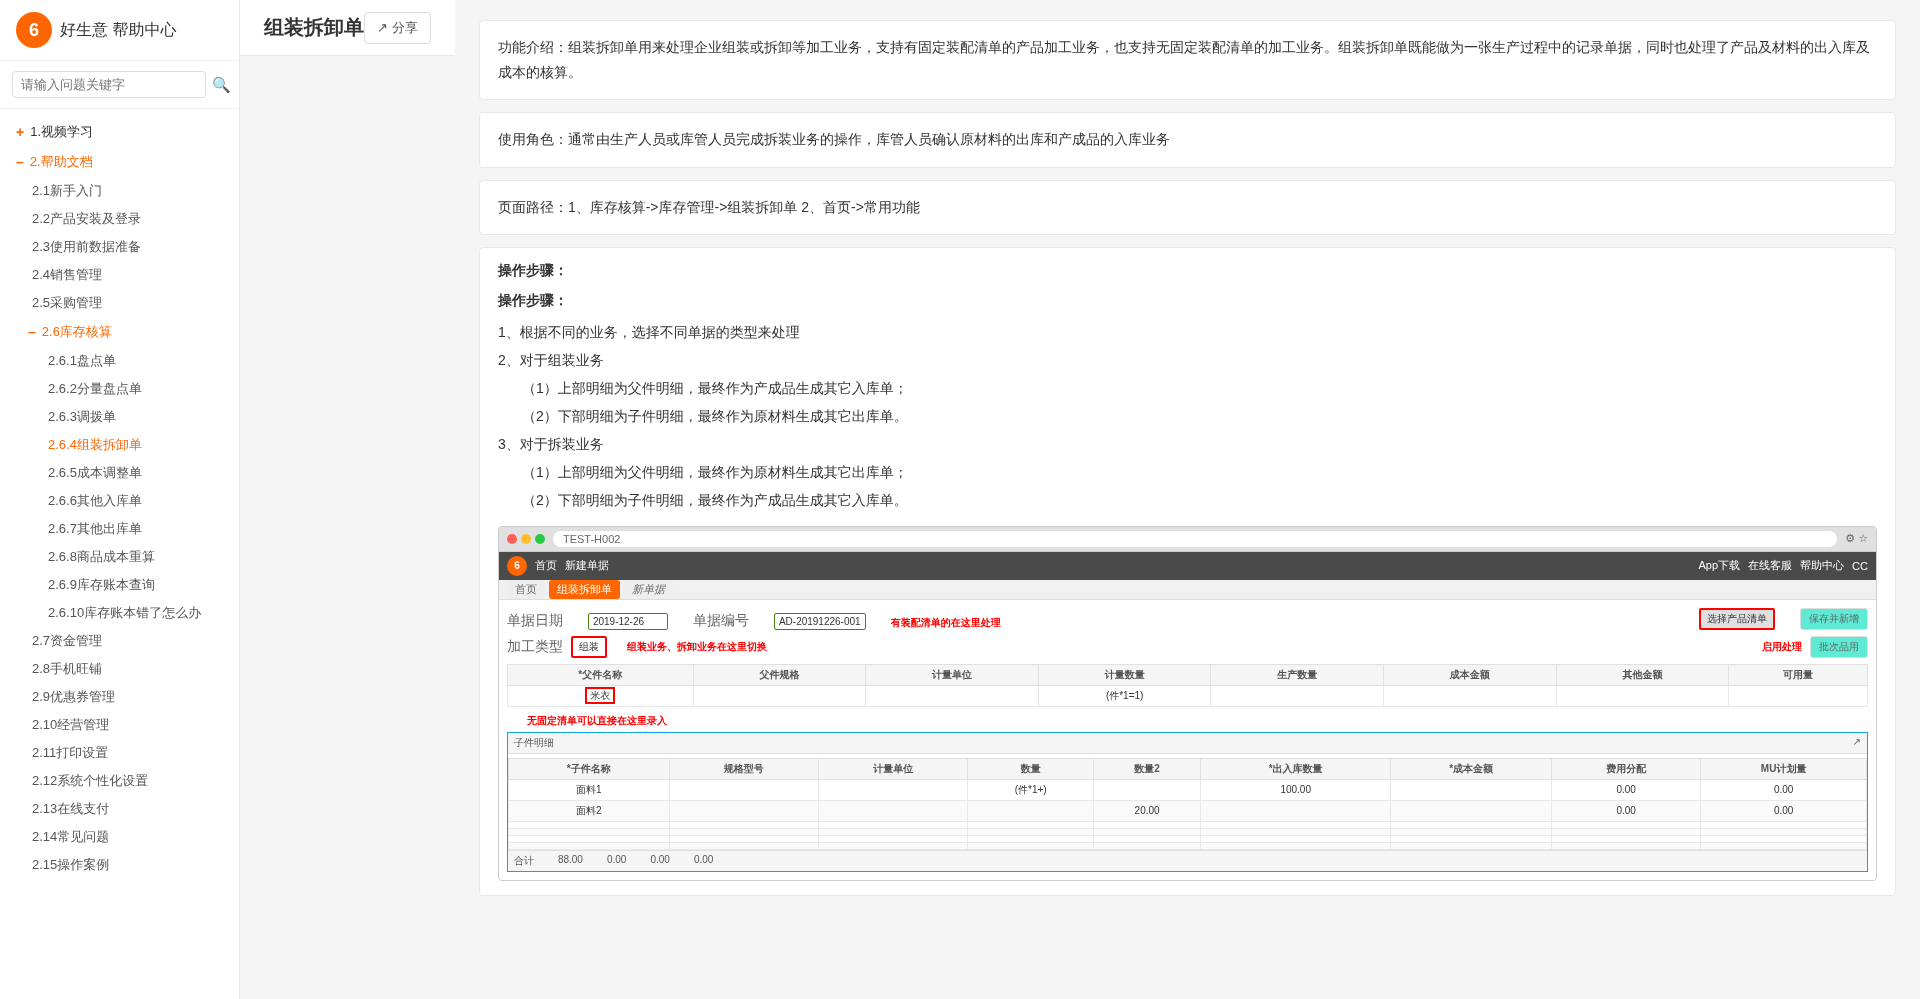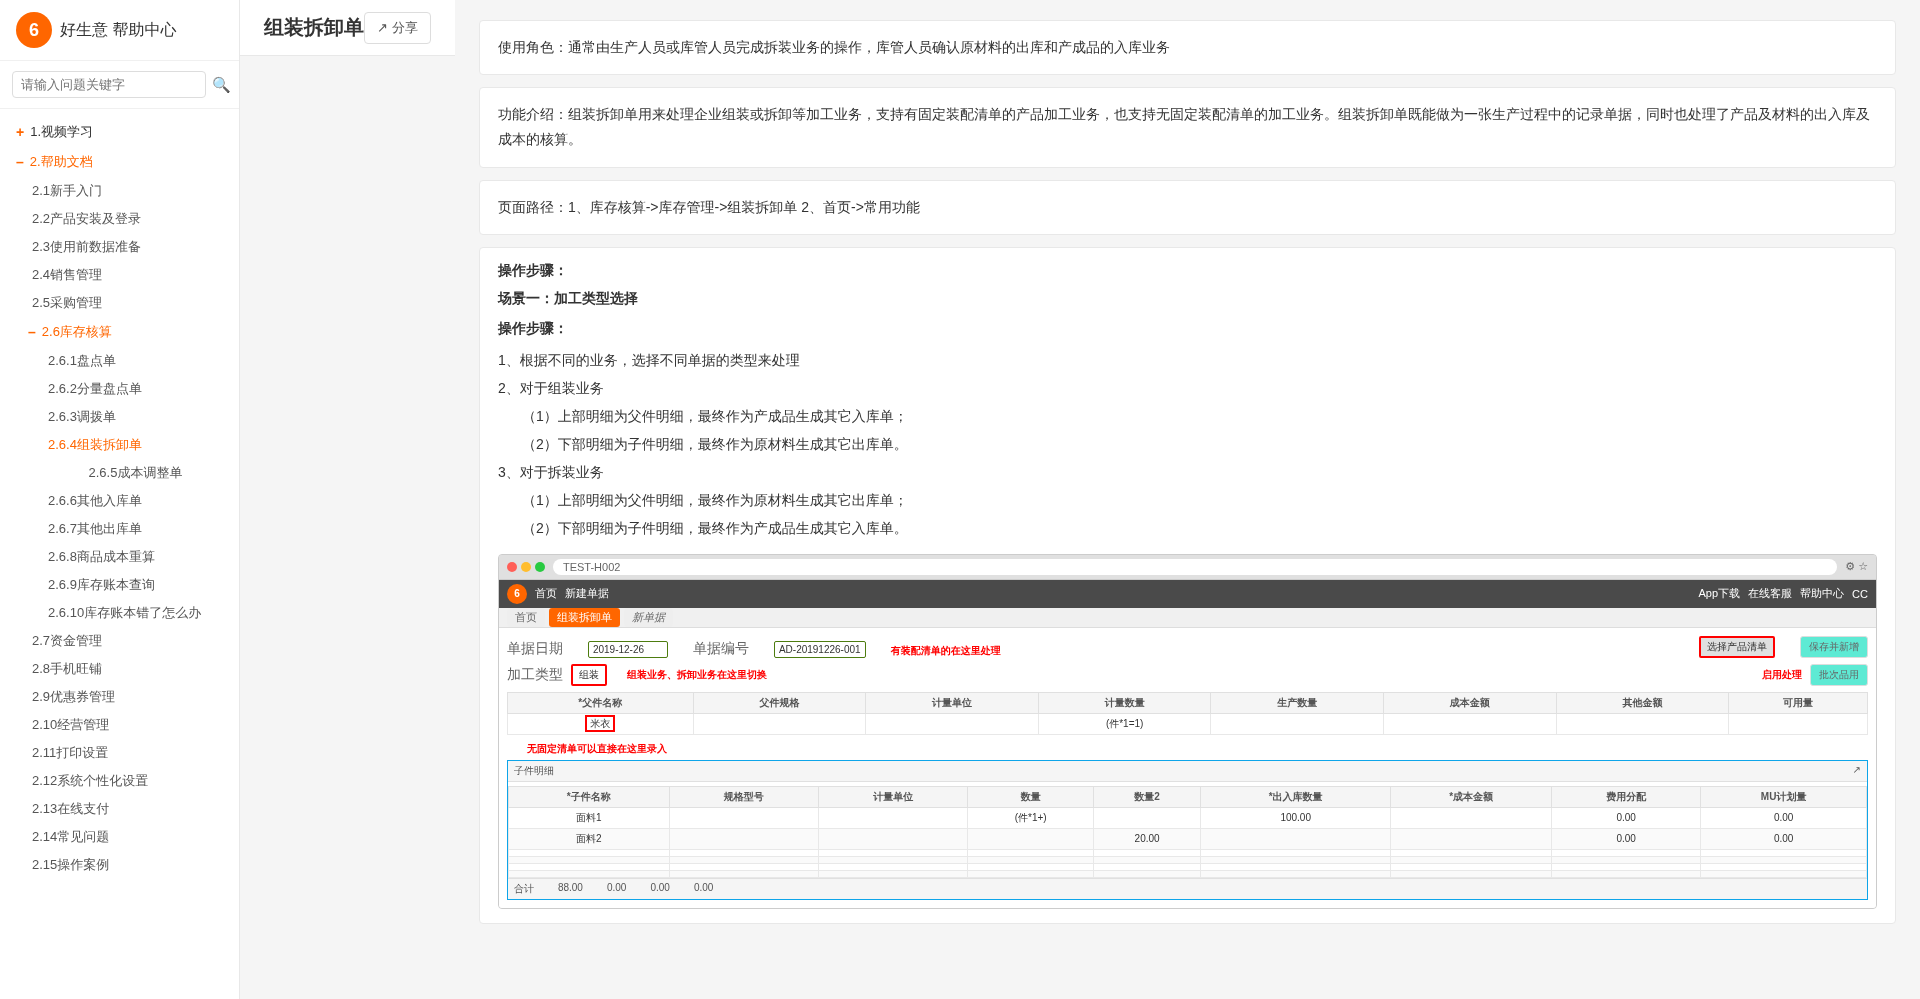--- a/index.html
+++ b/index.html
@@ -298,21 +298,21 @@
     </div>
     <div class="nav-sub-item" style="padding-left:48px;">
       <span>2.6.2分量盘点单</span>
     </div>
     <div class="nav-sub-item" style="padding-left:48px;">
       <span>2.6.3调拨单</span>
     </div>
     <div class="nav-sub-item active" style="padding-left:48px; color:#f60;">
       <span>2.6.4组装拆卸单</span>
     </div>
-    <div class="nav-sub-item" style="padding-left:48px;text-align:center;">
+    <div class="nav-sub-item" style="padding-left:48px;">
       <span>2.6.5成本调整单</span>
     </div>
     <div class="nav-sub-item" style="padding-left:48px;">
       <span>2.6.6其他入库单</span>
     </div>
     <div class="nav-sub-item" style="padding-left:48px;">
       <span>2.6.7其他出库单</span>
     </div>
     <div class="nav-sub-item" style="padding-left:48px;">
       <span>2.6.8商品成本重算</span>
@@ -358,37 +358,34 @@
     <span id="page-title-text">组装拆卸单</span>
     <button class="share-btn">
       <span>↗</span>
       <span>分享</span>
     </button>
   </div>
 
   <div id="content-area">
 
     <div class="info-card">
+      <span>功能介绍：组装拆卸单用来处理企业组装或拆卸等加工业务，支持有固定装配清单的产品加工业务，也支持无固定装配清单的加工业务。组装拆卸单既能做为一张生产过程中的记录单据，同时也处理了产品及材料的出入库及成本的核算。</span>
+    </div>
+
+    <div class="info-card">
       <span>使用角色：通常由生产人员或库管人员完成拆装业务的操作，库管人员确认原材料的出库和产成品的入库业务</span>
-    </div>
-
-    <div class="info-card">
-      <span>功能介绍：组装拆卸单用来处理企业组装或拆卸等加工业务，支持有固定装配清单的产品加工业务，也支持无固定装配清单的加工业务。组装拆卸单既能做为一张生产过程中的记录单据，同时也处理了产品及材料的出入库及成本的核算。</span>
     </div>
 
     <div class="info-card">
       <span>页面路径：1、库存核算-&gt;库存管理-&gt;组装拆卸单 2、首页-&gt;常用功能</span>
     </div>
 
     <div class="content-block">
       <div class="section-heading">操作步骤：</div>
 
-      <div class="section-heading" style="margin-top:10px;">
-        <span>场景一：加工类型选择</span>
-      </div>
 
       <div class="section-heading" style="margin-top:12px;">操作步骤：</div>
 
       <div class="step-text">1、根据不同的业务，选择不同单据的类型来处理</div>
       <div class="step-text">2、对于组装业务</div>
       <div class="step-text step-indent">（1）上部明细为父件明细，最终作为产成品生成其它入库单；</div>
       <div class="step-text step-indent">（2）下部明细为子件明细，最终作为原材料生成其它出库单。</div>
       <div class="step-text">3、对于拆装业务</div>
       <div class="step-text step-indent">（1）上部明细为父件明细，最终作为原材料生成其它出库单；</div>
       <div class="step-text step-indent">（2）下部明细为子件明细，最终作为产成品生成其它入库单。</div>

